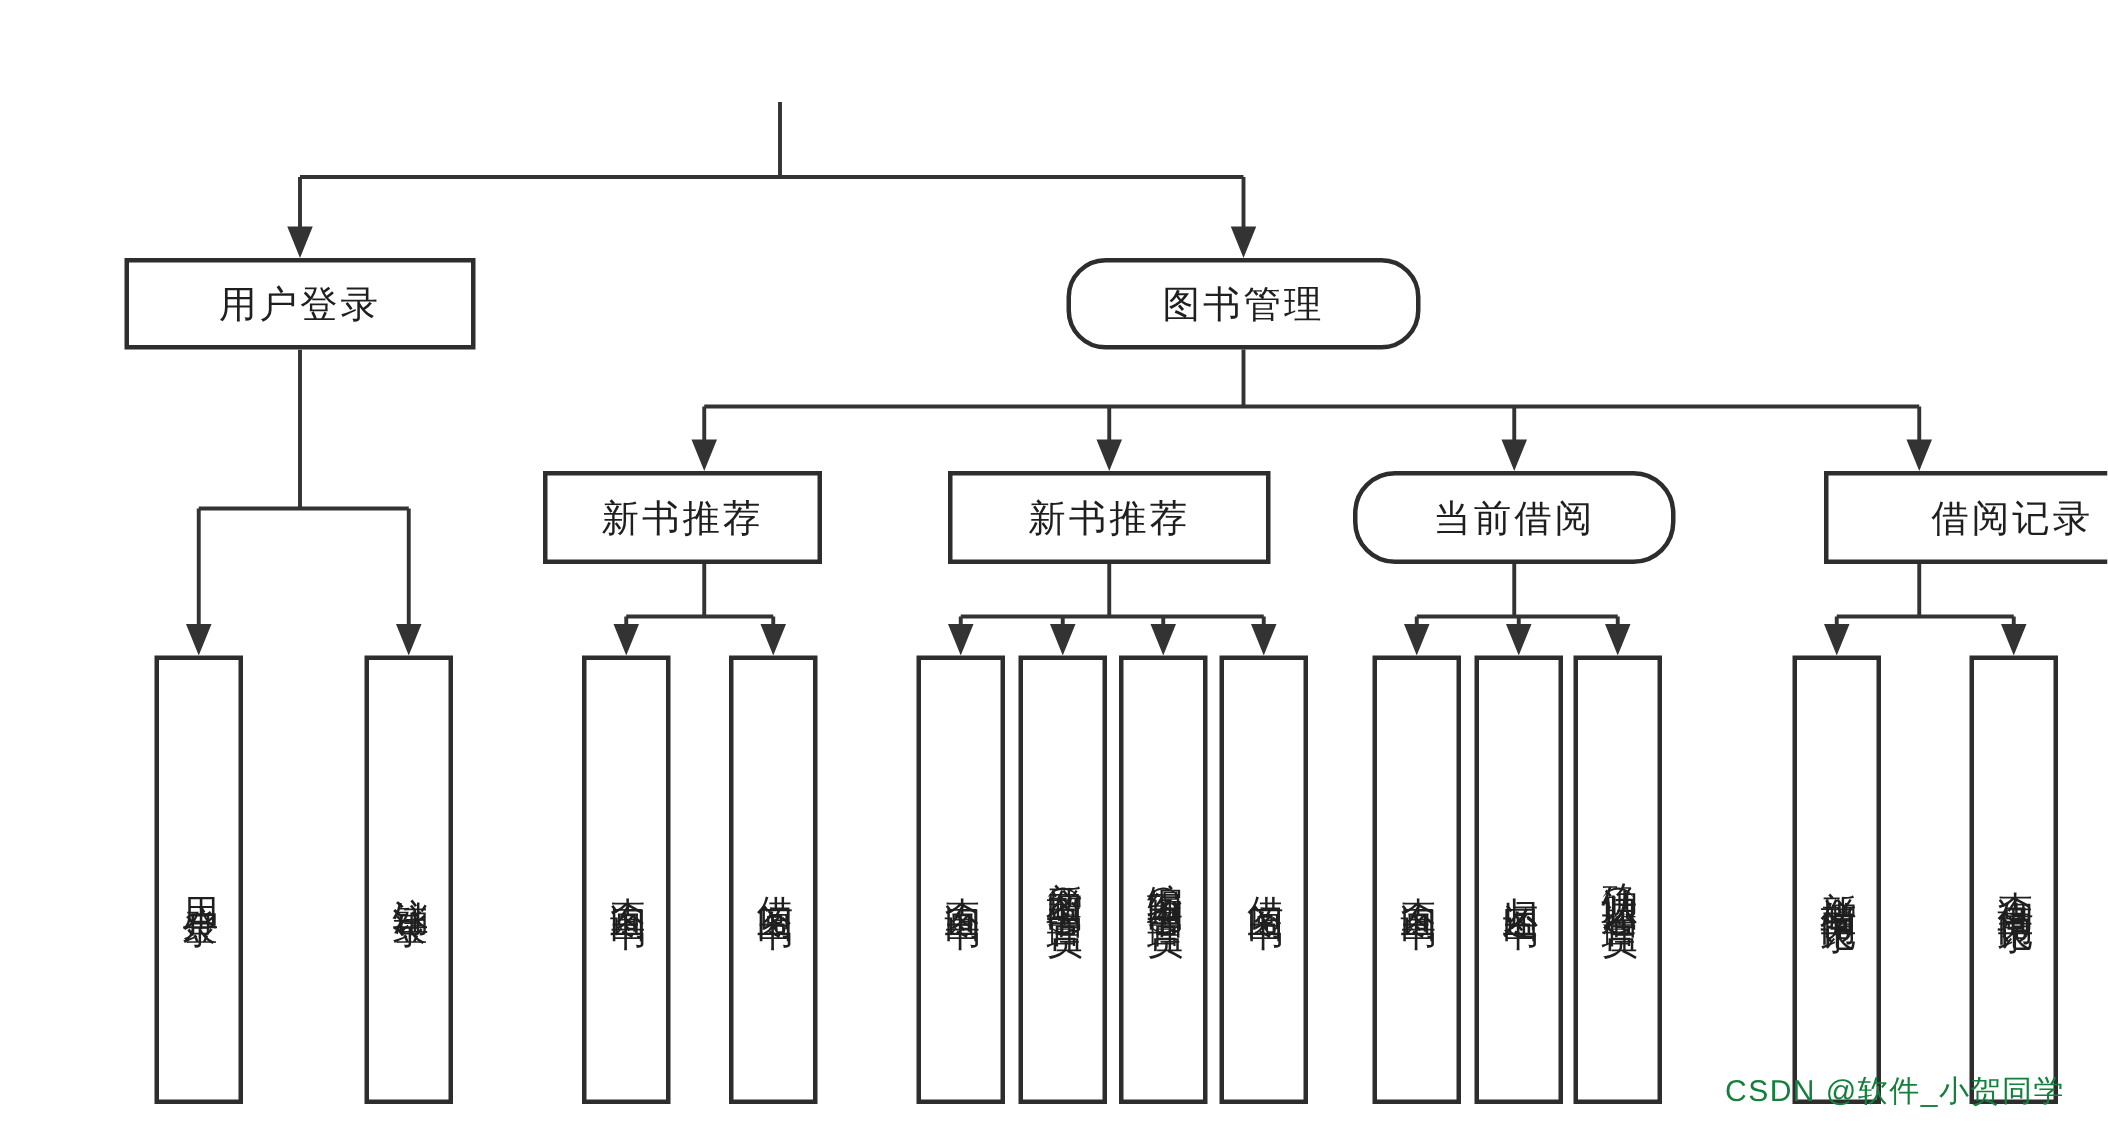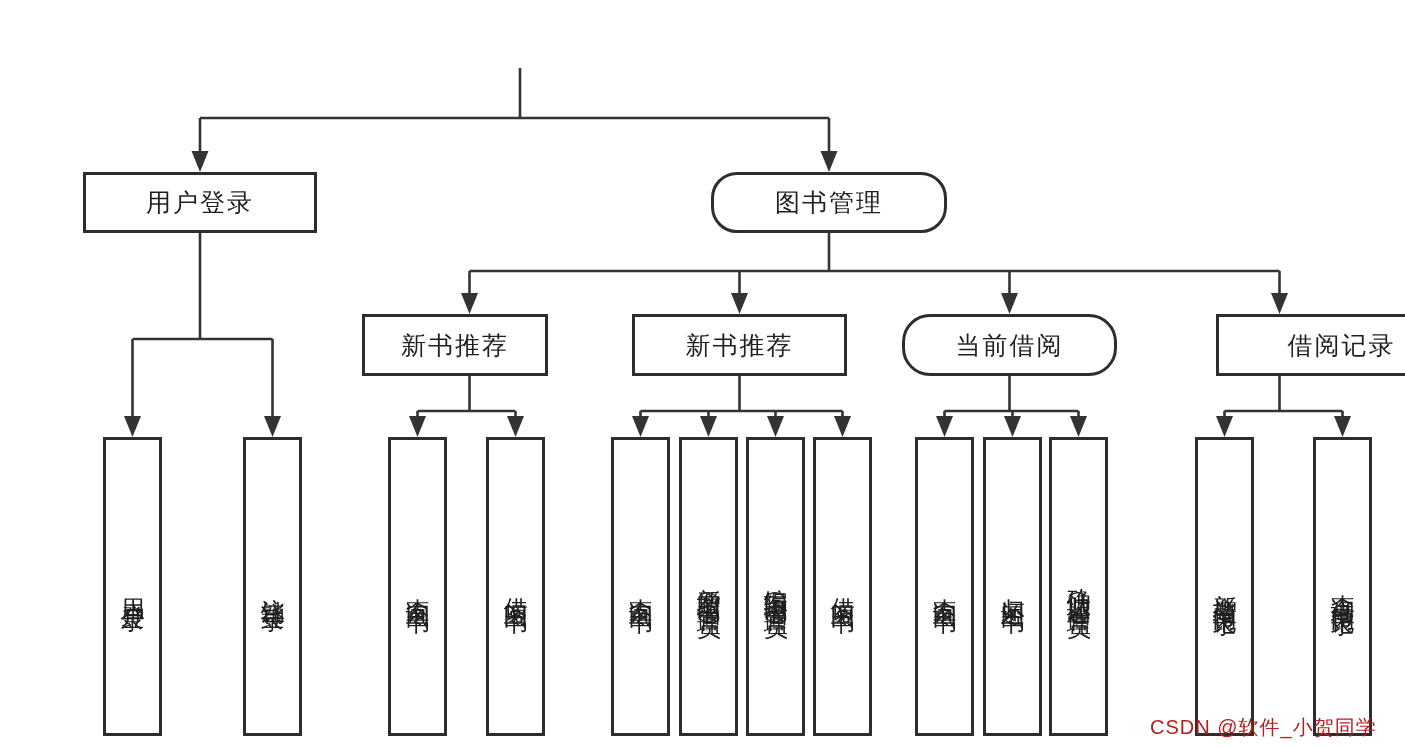--- a/index.html
+++ b/index.html
@@ -39,21 +39,21 @@
     line-height: 1.1;
     letter-spacing: 4px;
   }
   .watermark {
     position: absolute;
     left: 1150px;
     top: 714px;
     z-index: 2;
     font-size: 20px;
     letter-spacing: 1px;
-    color: #b91c1c;
+    color: #15803d;
     white-space: nowrap;
   }
 </style>
 </head>
 <body>
 
 <div class="stage">
 
   <svg class="connectors" width="1405" height="747" viewBox="0 0 1405 747">
 

